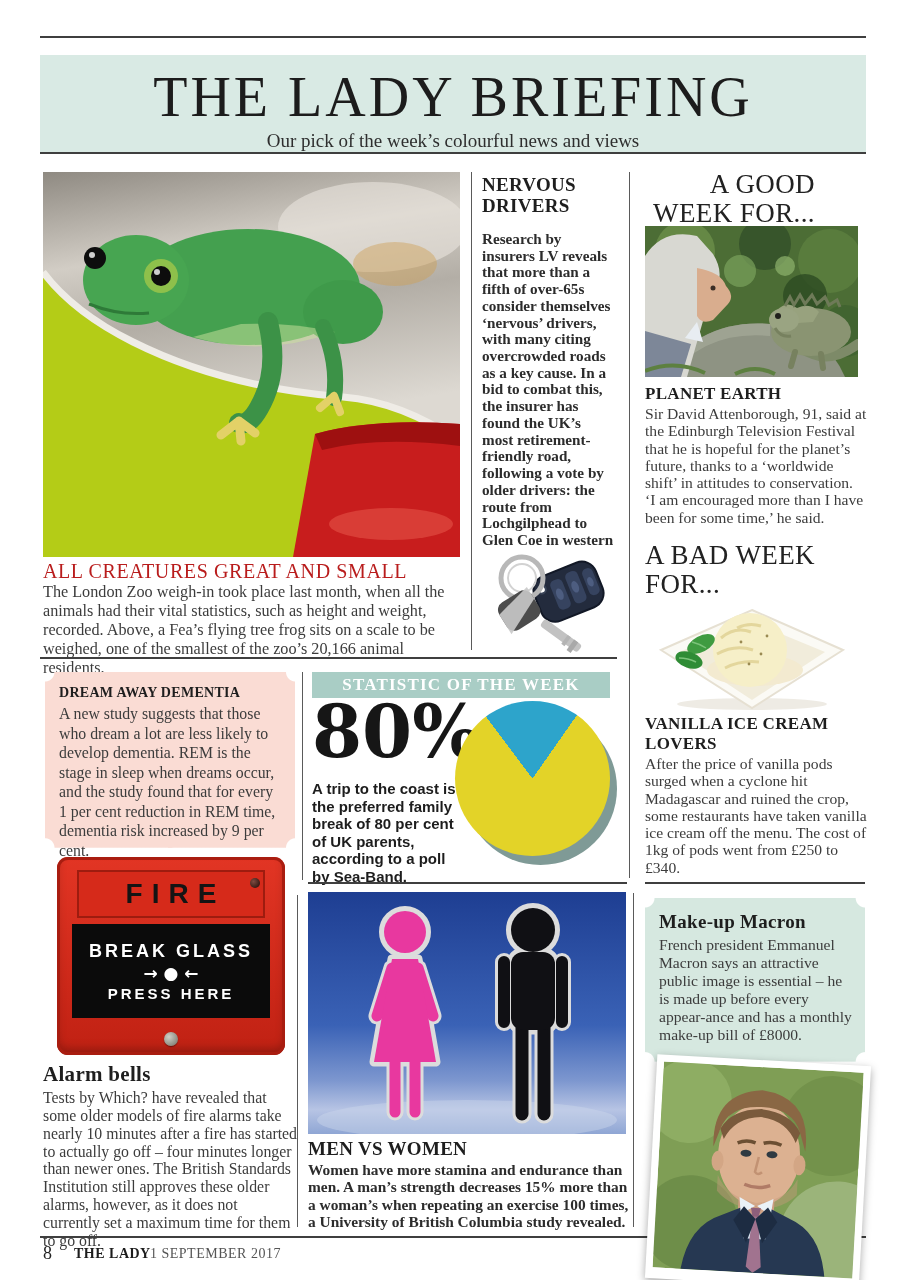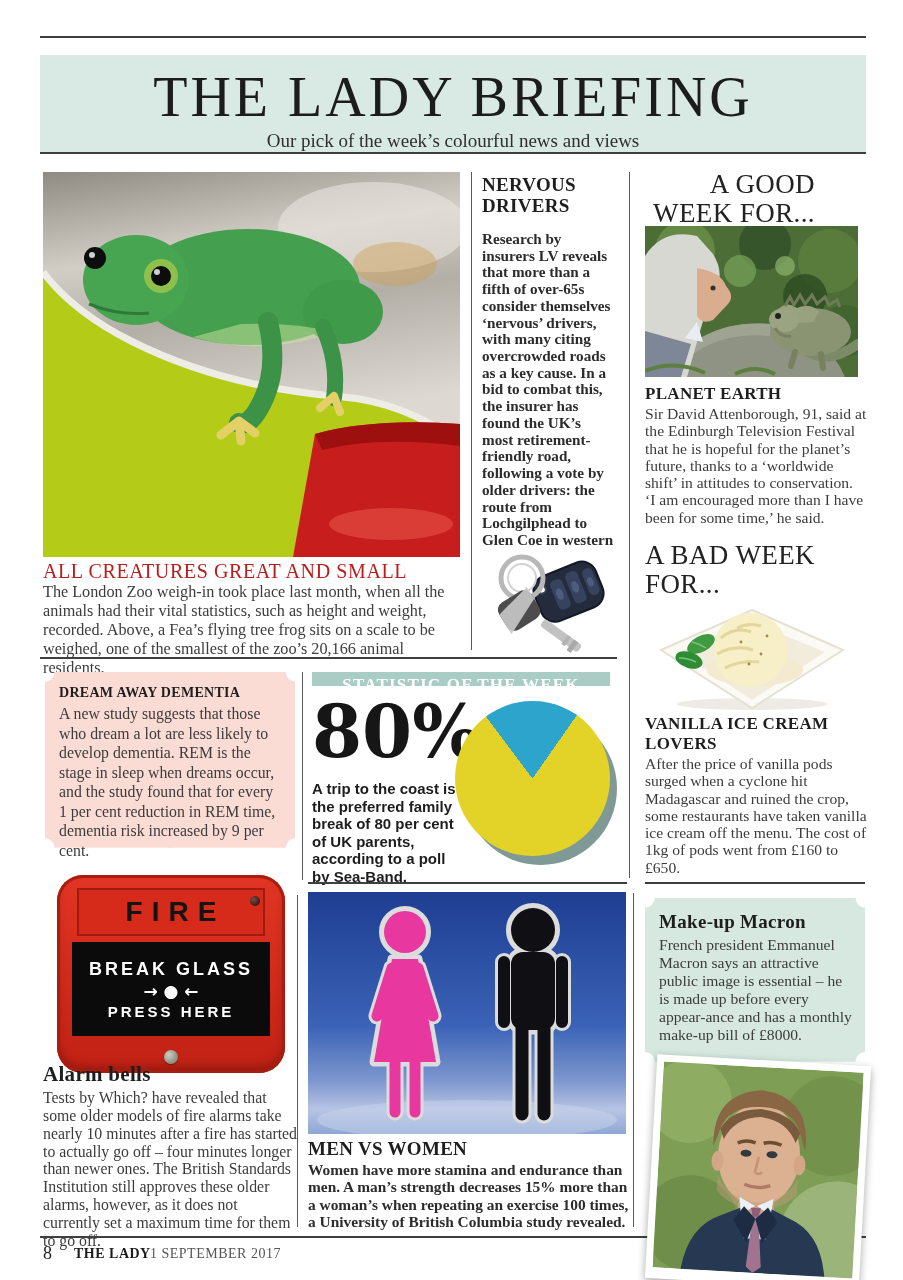--- a/index.html
+++ b/index.html
@@ -23,22 +23,22 @@
       radial-gradient(circle at 100% 0,transparent var(--nr),var(--nb) calc(var(--nr) + 1px)) 100% 0/51% 51% no-repeat,
       radial-gradient(circle at 0 100%,transparent var(--nr),var(--nb) calc(var(--nr) + 1px)) 0 100%/51% 51% no-repeat,
       radial-gradient(circle at 100% 100%,transparent var(--nr),var(--nb) calc(var(--nr) + 1px)) 100% 100%/51% 51% no-repeat;}
   .banner{background:#a9cdc5;color:#ffffff;font-weight:700;font-size:17px;letter-spacing:1.2px;
           text-align:center;line-height:26px;}
   .big-num{font-family:"DejaVu Serif",serif;font-weight:700;font-size:72px;color:#161616;line-height:1;}
   .stat-cap{font-family:"Liberation Sans","DejaVu Sans",sans-serif;font-weight:700;font-size:15px;
             line-height:1.17;color:#1d1d1d;}
   .pie{border-radius:50%;}
   
-  .fa-outer{background:linear-gradient(#e23524,#c02113);border-radius:26px;
-            box-shadow:inset 0 0 0 3px #a91d10, inset 0 -6px 10px rgba(0,0,0,.25);margin-top:18px;}
+  .fa-outer{background:linear-gradient(#e23524,#c02113);border-radius:11px;
+            box-shadow:inset 0 0 0 3px #a91d10, inset 0 -6px 10px rgba(0,0,0,.25);}
   .fa-strip{position:absolute;top:13px;left:20px;right:20px;height:44px;background:#d62a1a;
             border:2px solid #9e1c0f;display:flex;align-items:center;justify-content:center;}
   .fa-fire{font-family:"Liberation Sans",sans-serif;font-weight:900;font-size:28px;letter-spacing:9px;
            color:#141414;padding-left:9px;}
   .fa-dot{position:absolute;top:21px;right:25px;width:10px;height:10px;border-radius:50%;
           background:radial-gradient(circle at 35% 35%,#7e4b40,#1d0805);}
   .fa-panel{position:absolute;top:67px;left:15px;right:15px;height:94px;background:#0b0b0b;
             display:flex;flex-direction:column;align-items:center;justify-content:center;gap:3px;}
   .fa-line{font-family:"Liberation Sans",sans-serif;font-weight:800;color:#ffffff;letter-spacing:3px;}
   .fa-arrows{font-family:"DejaVu Sans",sans-serif;color:#fff;font-weight:700;font-size:17px;line-height:1;}
@@ -182,32 +182,32 @@
       <circle cx="104" cy="66" r="1.4" fill="#9a8a52"></circle>
         <circle cx="122" cy="38" r="1.4" fill="#9a8a52"></circle>
       <g>
         <ellipse cx="56" cy="46" rx="15" ry="8" fill="#3f9b41" transform="rotate(-28 56 46)"></ellipse>
         <ellipse cx="44" cy="62" rx="14" ry="8" fill="#2f8c35" transform="rotate(18 44 62)"></ellipse>
         <path d="M47,44 q8,2 14,6 M34,60 q9,0 17,4" stroke="#7cc37a" stroke-width="1.5" fill="none"></path>
       </g>
     </svg>
   </div>
   <div class="abs h-caps" style="left:645px;top:714px;width:200px;font-size:17px;line-height:1.18;">VANILLA ICE CREAM LOVERS</div>
-  <div class="abs body-txt" style="left:645px;top:755px;width:222px;font-size:15.6px;line-height:1.11;">After the price of vanilla pods surged when a cyclone hit Madagascar and ruined the crop, some restaurants have taken vanilla ice cream off the menu. The cost of 1kg of pods went from £160 to £650.</div>
+  <div class="abs body-txt" style="left:645px;top:755px;width:222px;font-size:15.6px;line-height:1.11;">After the price of vanilla pods surged when a cyclone hit Madagascar and ruined the crop, some restaurants have taken vanilla ice cream off the menu. The cost of 1kg of pods went from £250 to £340.</div>
 
   <div class="abs hrule" style="left:40px;top:657px;width:577px;height:1.5px;"></div>
 
   <div class="abs notched" style="--nb:#fadcd4;left:45px;top:672px;width:250px;height:176px;">
     <div class="h-caps" style="font-size:14px;padding:13px 14px 0 14px;">DREAM AWAY DEMENTIA</div>
     <div class="body-txt" style="font-size:15.8px;line-height:1.24;padding:3px 12px 0 14px;">A new study suggests that those who dream a lot are less likely to develop dementia. REM is the stage in sleep when dreams occur, and the study found that for every 1 per cent reduction in REM time, dementia risk increased by 9 per cent.</div>
   </div>
 
   <div class="abs vrule" style="left:302px;top:672px;height:208px;"></div>
 
-  <div class="abs banner" style="left:312px;top:672px;width:298px;height:14px;">STATISTIC OF THE WEEK</div>
+  <div class="abs banner" style="left:312px;top:672px;width:298px;height:26px;">STATISTIC OF THE WEEK</div>
   <div class="abs big-num" style="left:312px;top:696px;">80%</div>
   <div class="abs stat-cap" style="left:312px;top:780px;width:148px;">A trip to the coast is the preferred family break of 80 per cent of UK parents, according to a poll by Sea-Band.</div>
   <div class="abs pie" style="left:464px;top:712px;width:153px;height:153px;background:#7f9a96;"></div>
   <div class="abs pie" style="left: 455px; top: 701px; width: 155px; height: 155px; background: conic-gradient(from -37deg, rgb(45, 164, 203) 0deg, rgb(45, 164, 203) 72deg, rgb(227, 211, 40) 72deg, rgb(227, 211, 40) 360deg);"></div>
 
   <div class="abs hrule" style="left:308px;top:882px;width:319px;height:1.5px;"></div>
   <div class="abs hrule" style="left:645px;top:882px;width:220px;height:1.5px;"></div>
 
   <div class="abs fa-outer" style="left:57px;top:857px;width:228px;height:198px;">
     <div class="fa-strip">

